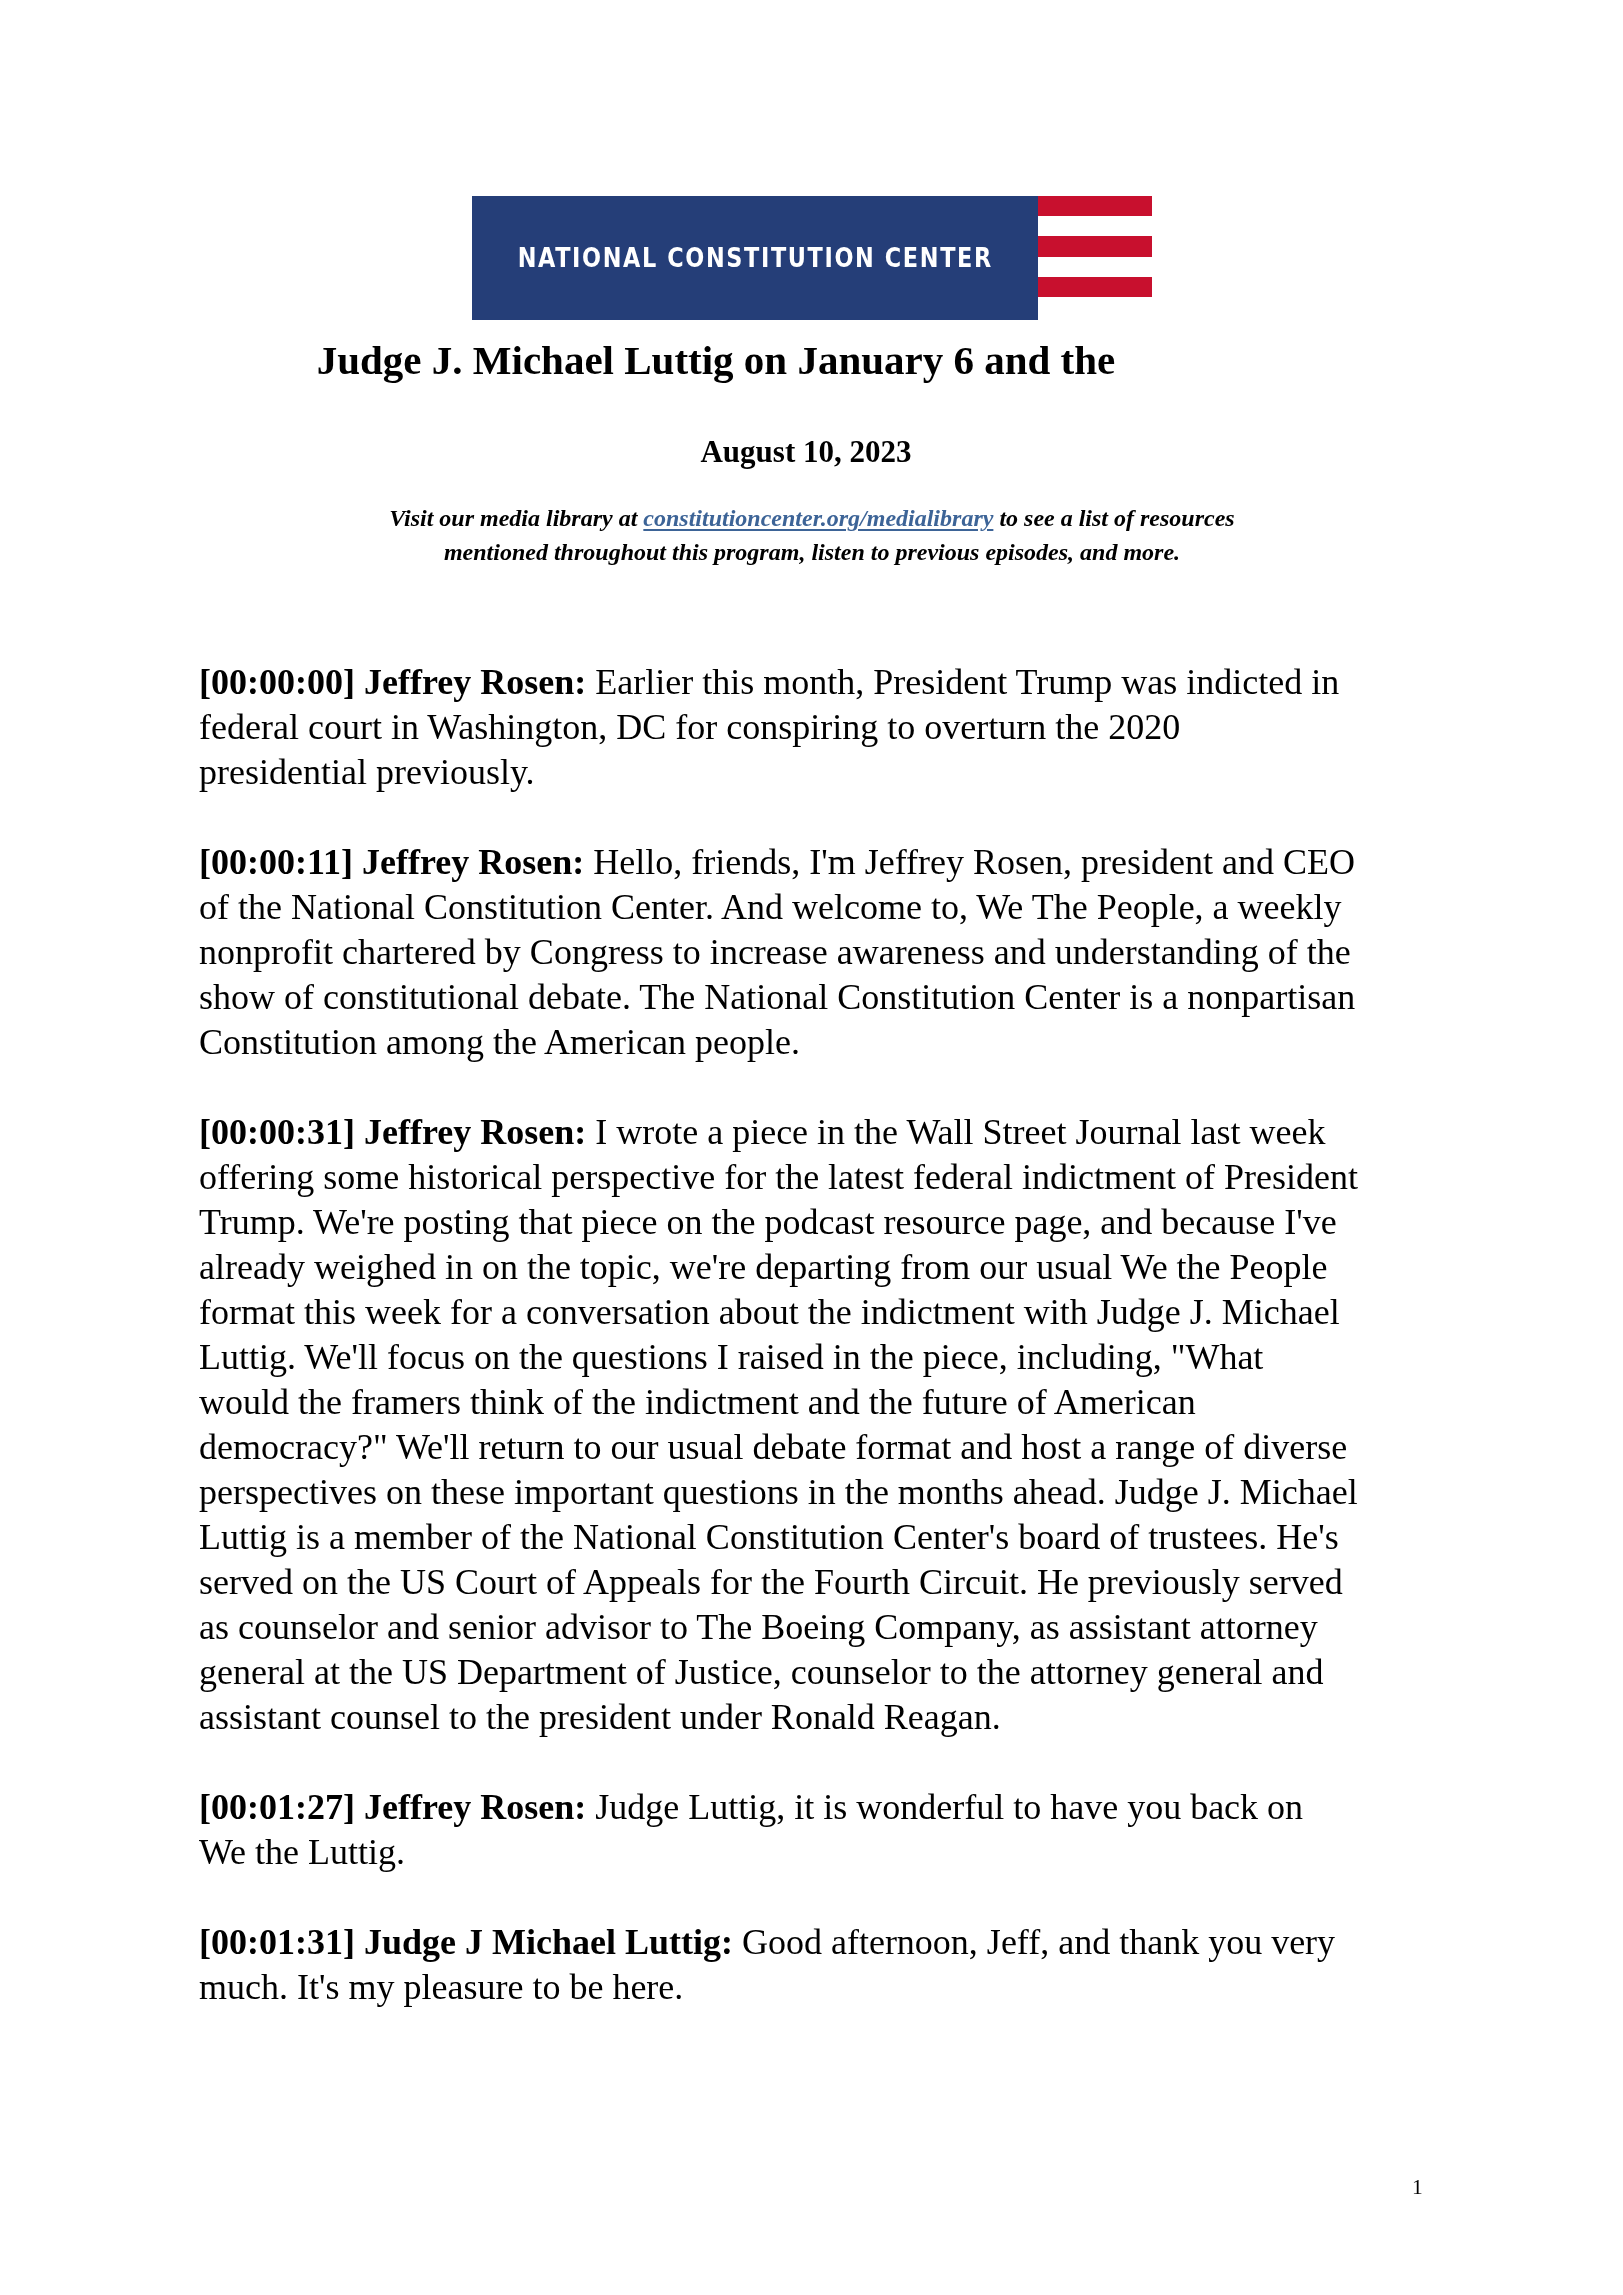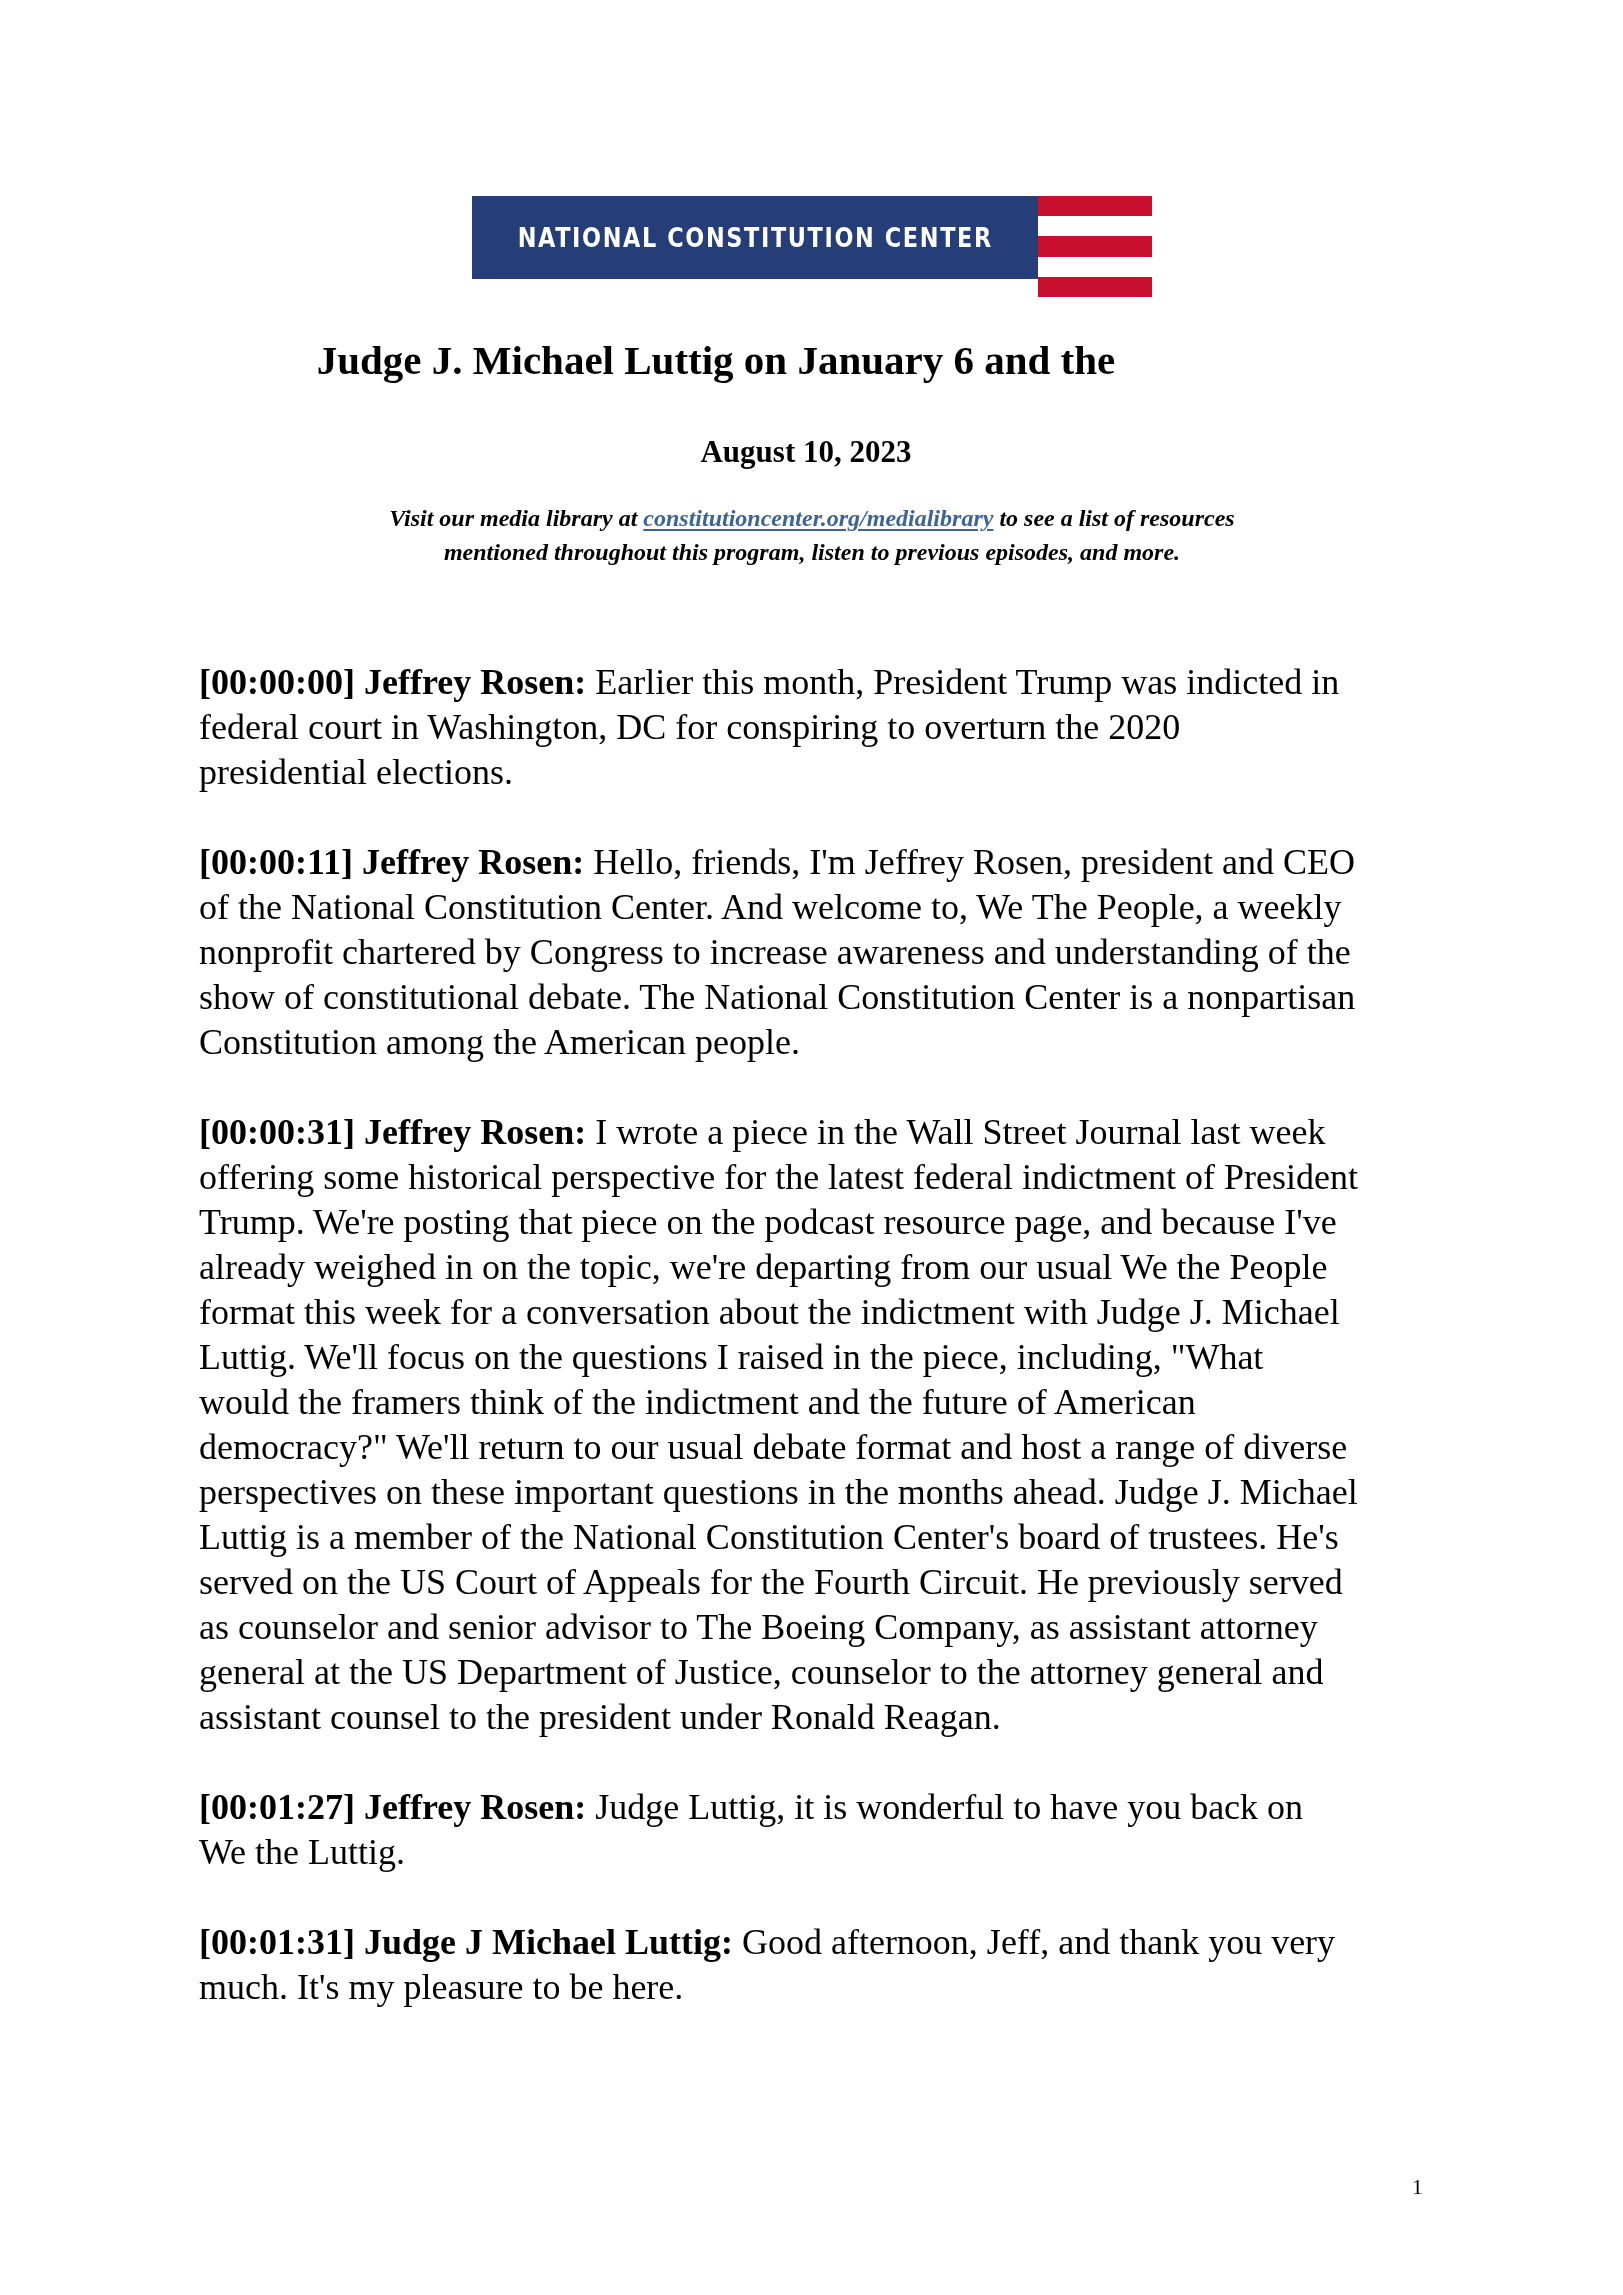--- a/index.html
+++ b/index.html
@@ -20,21 +20,21 @@
     .logo {
       position: absolute;
       left: 472px;
       top: 196px;
       width: 680px;
       height: 101px;
       display: flex;
     }
     .logo-box {
       width: 566px;
-      height: 83px;
+      height: 124px;
       background: #253e78;
       display: flex;
       align-items: center;
       justify-content: center;
     }
     .logo-text {
       color: #ffffff;
       font-family: "DejaVu Sans", "Liberation Sans", sans-serif;
       font-weight: bold;
       font-size: 26px;
@@ -149,21 +149,21 @@
 <div class="media-note">
   <span class="line"><span>Visit our media library at </span><a>constitutioncenter.org/medialibrary</a><span> to see a list of resources</span></span>
   <span class="line">mentioned throughout this program, listen to previous episodes, and more.</span>
 </div>
 
 <div class="transcript">
 
   <p class="entry">
     <span class="ln"><span class="timestamp">[00:00:00]</span> <span class="speaker">Jeffrey Rosen:</span><span> Earlier this month, President Trump was indicted in</span></span>
     <span class="ln">federal court in Washington, DC for conspiring to overturn the 2020</span>
-    <span class="ln">presidential elections.</span>
+    <span class="ln">presidential previously.</span>
   </p>
 
   <p class="entry">
     <span class="ln"><span class="timestamp">[00:00:11]</span> <span class="speaker">Jeffrey Rosen:</span><span> Hello, friends, I'm Jeffrey Rosen, president and CEO</span></span>
     <span class="ln">of the National Constitution Center. And welcome to, We The People, a weekly</span>
     <span class="ln">nonprofit chartered by Congress to increase awareness and understanding of the</span>
     <span class="ln">show of constitutional debate. The National Constitution Center is a nonpartisan</span>
     <span class="ln">Constitution among the American people.</span>
   </p>
 

